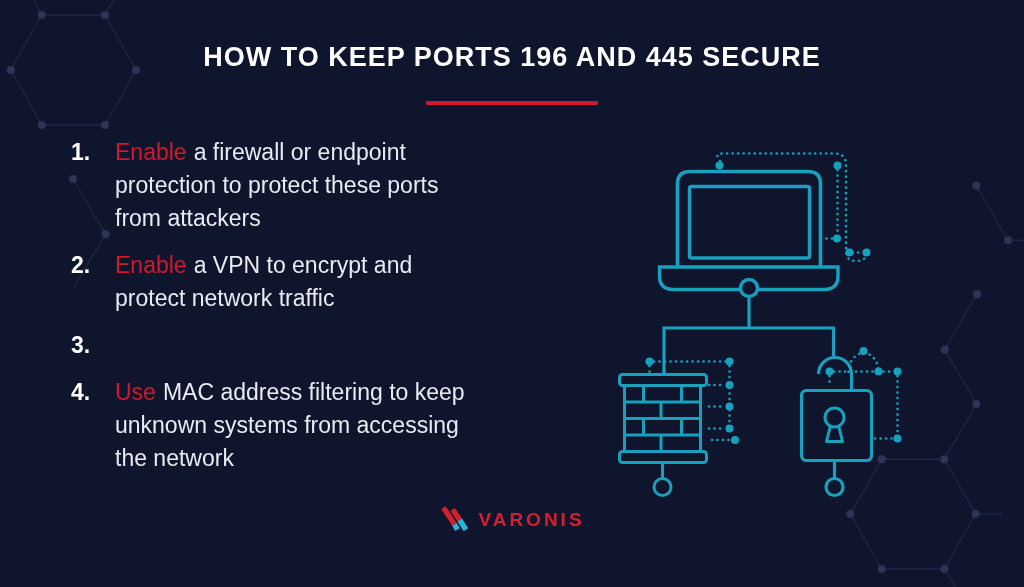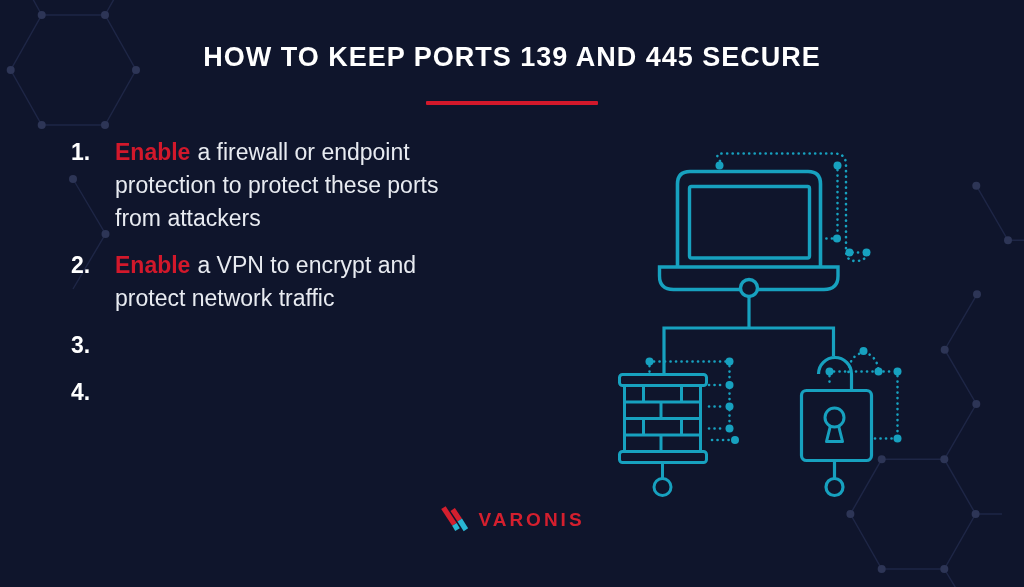--- a/index.html
+++ b/index.html
@@ -25,21 +25,21 @@
   
   .steps{position:absolute;left:71px;top:136px;width:430px;}
   .step{display:flex;margin-bottom:14px;}
   .step-num{
     width:44px;flex:0 0 44px;color:#ffffff;font-weight:bold;
     font-size:23px;line-height:33px;
   }
   .step-text{
     width:364px;color:#e8ebf1;font-size:23px;line-height:33px;
   }
-  .step-lead{color:#d2182b;font-weight:bold;margin-right:7px;}
+  .step-lead{color:#d2182b;font-weight:normal;margin-right:7px;}
 
   
   #diagram{position:absolute;left:585px;top:135px;width:330px;height:370px;}
   .teal-stroke{stroke:#17a1bf;fill:none;}
   .dotted{stroke:#17a1bf;fill:none;stroke-width:2.6;
     stroke-dasharray:0.1 5.4;stroke-linecap:round;}
   .node-dot{fill:#17a1bf;stroke:none;}
 
   
   .logo{
@@ -80,38 +80,39 @@
     <circle cx="881.7" cy="459.3" r="4"></circle>
       <circle cx="944.3" cy="459.3" r="4"></circle>
     <circle cx="975.6" cy="514" r="4"></circle>
       <circle cx="944.3" cy="569" r="4"></circle>
     <circle cx="881.7" cy="569" r="4"></circle>
       <circle cx="850.4" cy="514" r="4"></circle>
   </g>
 </svg>
 
 <div class="header">
-  <h1 class="title">HOW TO KEEP PORTS 139 AND 445 SECURE</h1>
+  <h1 class="title">HOW TO KEEP PORTS 196 AND 445 SECURE</h1>
 </div>
 <div class="divider"></div>
 
 <div class="steps">
   <div class="step">
     <span class="step-num">1.</span>
     <span class="step-text"><span class="step-lead">Enable</span><span>a firewall or endpoint protection to protect these ports from attackers</span></span>
   </div>
   <div class="step">
     <span class="step-num">2.</span>
     <span class="step-text"><span class="step-lead">Enable</span><span>a VPN to encrypt and protect network traffic</span></span>
   </div>
   <div class="step">
     <span class="step-num">3.</span>
   </div>
   <div class="step">
     <span class="step-num">4.</span>
+    <span class="step-text"><span class="step-lead">Use</span><span>MAC address filtering to keep unknown systems from accessing the network</span></span>
   </div>
 </div>
 
 <svg id="diagram" viewBox="585 135 330 370" xmlns="http://www.w3.org/2000/svg">
 
   <g>
     <path class="dotted" d="M 720 161 Q 713.5 153.5 723 153.5 H 834.5 Q 846 153.5 846 165 V 250.5 Q 846 261 855.5 261 Q 866.5 261 866.5 253"></path>
     <path class="dotted" d="M 837.5 170 V 234"></path>
     <path class="dotted" d="M 832 238.5 H 822"></path>
     <path class="dotted" d="M 852.5 252.5 H 862"></path>

